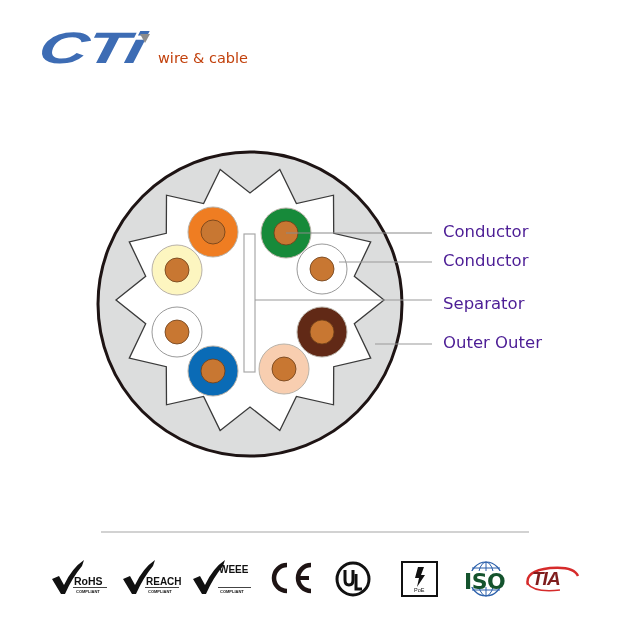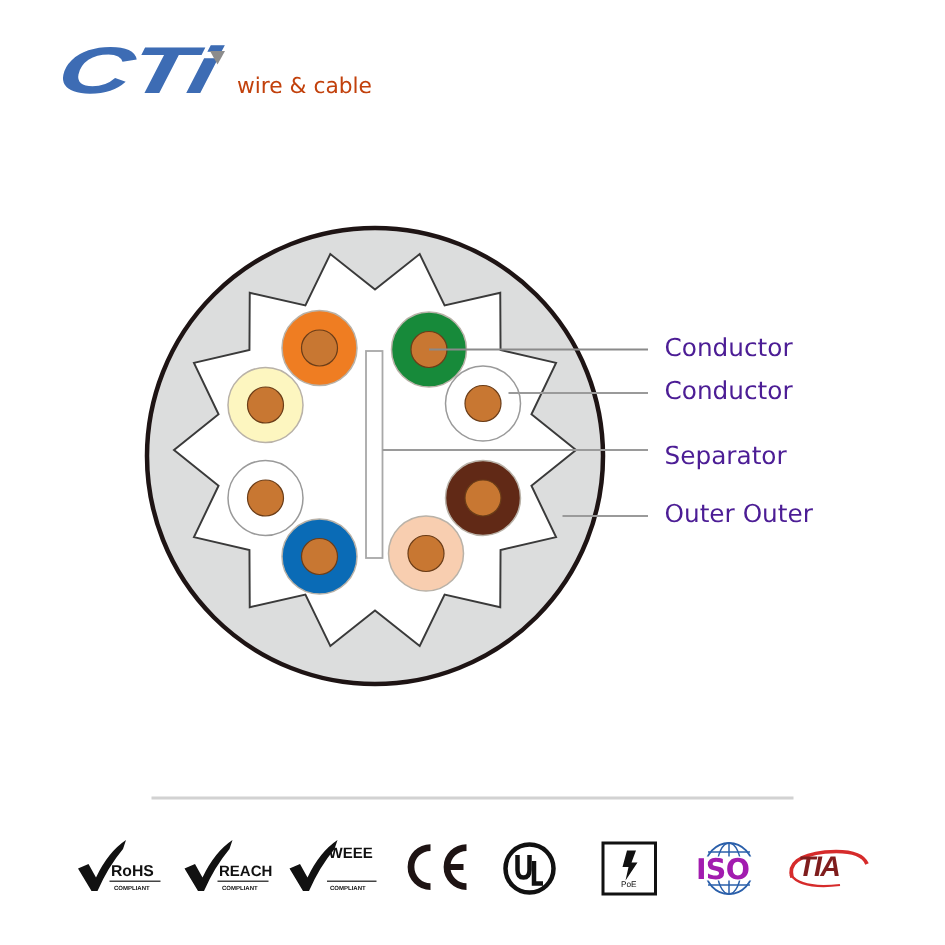--- a/index.html
+++ b/index.html
@@ -129,21 +129,21 @@
 
 <div class="cert" style="left:463px; top:560px; width:46px; height:38px;">
   <svg width="46" height="38">
     <ellipse cx="23" cy="19" rx="16" ry="17" fill="none" stroke="#2a5faa" stroke-width="1.2"></ellipse>
     <ellipse cx="23" cy="19" rx="8" ry="17" fill="none" stroke="#2a5faa" stroke-width="1"></ellipse>
     <line x1="23" y1="2" x2="23" y2="36" stroke="#2a5faa" stroke-width="1"></line>
     <line x1="9" y1="8" x2="37" y2="8" stroke="#2a5faa" stroke-width="1"></line>
     <line x1="9" y1="30" x2="37" y2="30" stroke="#2a5faa" stroke-width="1"></line>
     <rect x="1" y="11" width="44" height="16" fill="#ffffff"></rect>
   </svg>
-  <span class="cert-txt" style="position:absolute;left:1px;top:9px;font-size:19px;color:#a21caf;font-family:'DejaVu Sans',sans-serif;letter-spacing:-0.5px">ISO</span>
+  <span class="cert-txt" style="position:absolute;left:1px;top:9px;font-size:22px;color:#14532d;font-family:'DejaVu Sans',sans-serif;letter-spacing:-0.5px">ISO</span>
 </div>
 
 <div class="cert" style="left:524px; top:563px; width:56px; height:32px;">
   <svg width="56" height="32">
     <path d="M4 22 Q0 8 26 5 Q50 3 54 13" fill="none" stroke="#d62b2b" stroke-width="2.5"></path>
     <path d="M3 20 Q10 30 36 27" fill="none" stroke="#d62b2b" stroke-width="1.5"></path>
   </svg>
   <span class="cert-txt" style="position:absolute;left:8px;top:5px;font-size:19px;font-style:italic;color:#7f1d1d;letter-spacing:-1px">TIA</span>
 </div>
 

